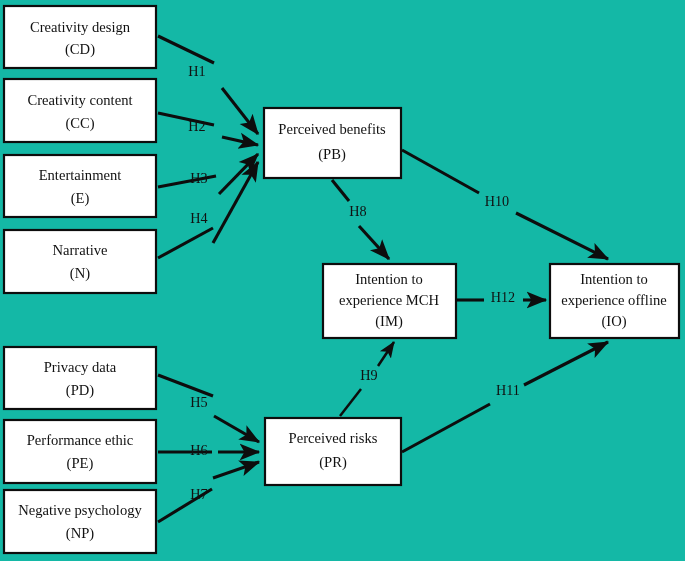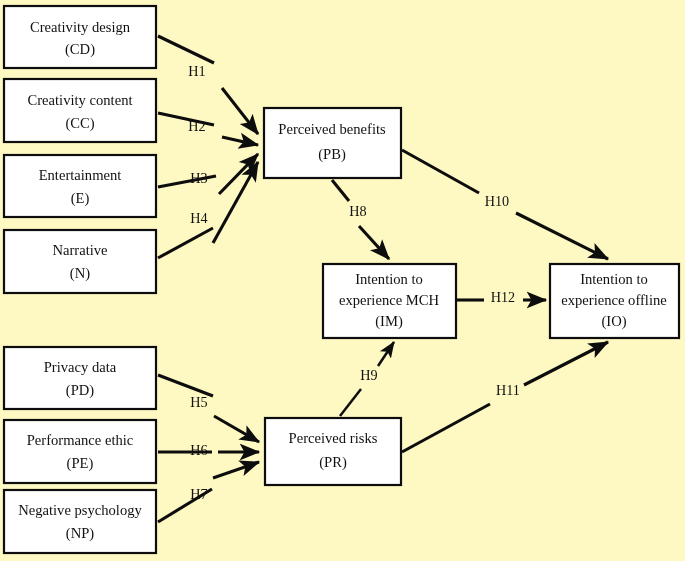--- a/index.html
+++ b/index.html
@@ -4,21 +4,21 @@
 <style>
   html, body {
     margin: 0;
     padding: 0;
     background: #ffffff;
   }
   #diagram-root {
     position: relative;
     width: 685px;
     height: 561px;
-    background: #fef9c3;
+    background: #14b8a6;
     font-family: "Liberation Serif", "DejaVu Serif", serif;
     overflow: hidden;
     text-decoration: underline;
   }
   svg.canvas {
     position: absolute;
     top: 0;
     left: 0;
     width: 685px;
     height: 561px;

